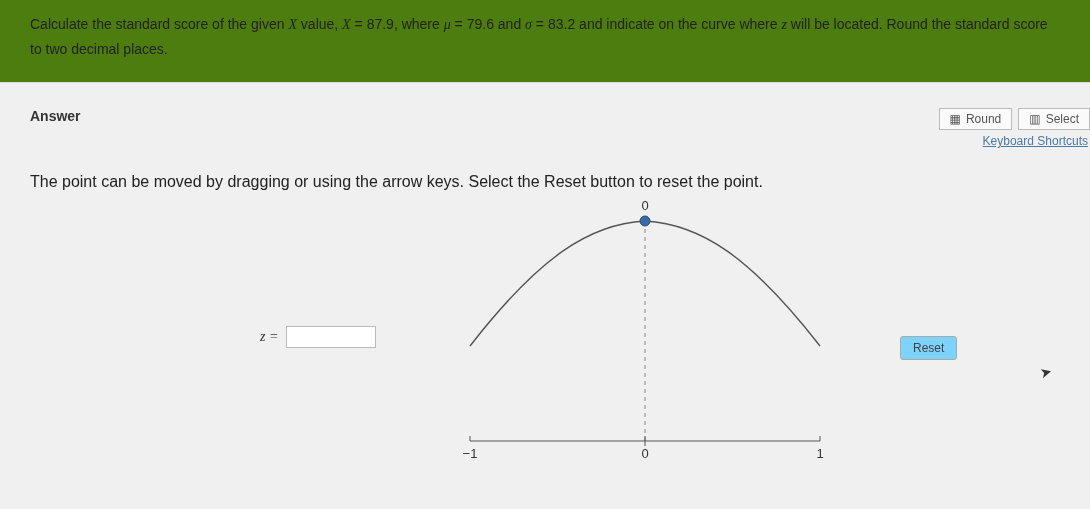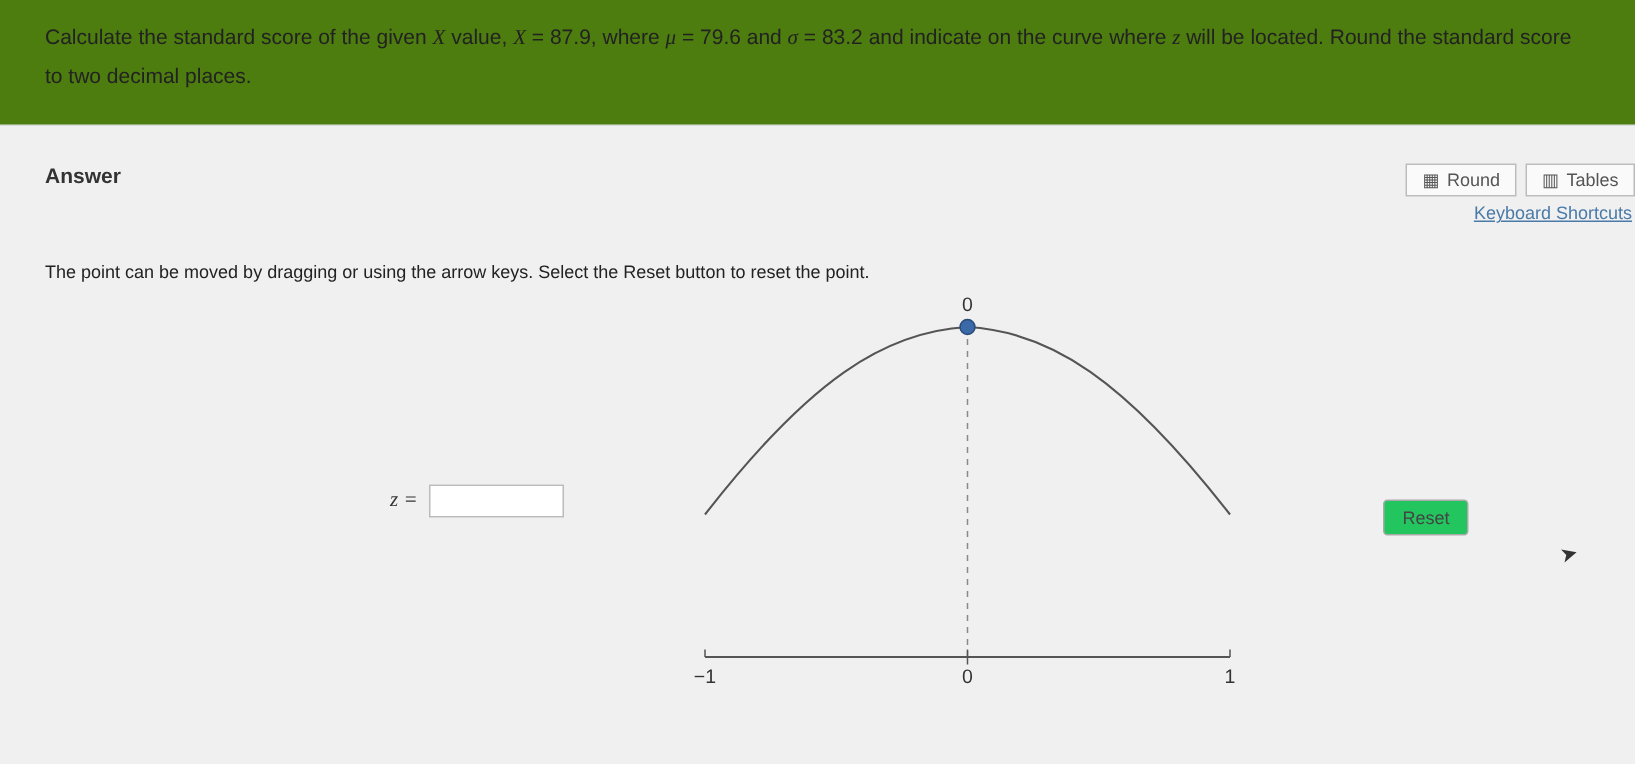--- a/index.html
+++ b/index.html
@@ -32,21 +32,21 @@
       border: 1px solid #bbb;
       background: #fafafa;
       padding: 3px 10px;
       font-size: 12px;
       color: #555;
       display: flex; align-items: center; gap: 5px;
       cursor: pointer;
     }
     .tool-icon { display: inline-block; }
     .kb-link { font-size: 12px; color: #4a7aa8; cursor: pointer; margin-right: 2px; text-decoration: underline; }
-    .instruction { padding: 15px 0 5px 30px; font-size: 12px; color: #222; }
+    .instruction { padding: 15px 0 5px 30px; font-size: 16px; color: #222; }
     .workspace {
       position: relative;
       height: 290px;
       margin: 0 30px;
     }
     .z-input-group {
       position: absolute;
       left: 230px;
       top: 130px;
       display: flex; align-items: center; gap: 8px;
@@ -75,27 +75,26 @@
     .curve { stroke: #555; stroke-width: 1.4; fill: none; }
     .axis { stroke: #555; stroke-width: 1.2; }
     .centerline { stroke: #888; stroke-width: 1; stroke-dasharray: 4 4; }
     .tick { stroke: #555; stroke-width: 1; }
     .point { fill: #3a6aa8; stroke: #2a4a78; stroke-width: 1; cursor: move; }
     .reset-btn {
       position: absolute;
       left: 870px;
       top: 140px;
       border: 1px solid #aaa;
-      background: #22c55e;
+      background: #7dd3fc;
       padding: 4px 12px;
       font-size: 12px;
       color: #444;
       border-radius: 3px;
       cursor: pointer;
-      margin-left: 22px;
     }
     .cursor-icon {
       position: absolute;
       left: 1010px;
       top: 168px;
       font-size: 14px;
       color: #333;
       transform: rotate(-15deg);
       pointer-events: none;
     }
@@ -112,21 +111,21 @@
 <div class="answer-header">
   <div class="answer-title">Answer</div>
   <div class="tools">
     <div class="tool-row">
       <button class="tool-btn">
         <span class="tool-icon">▦</span>
         <span>Round</span>
       </button>
       <button class="tool-btn">
         <span class="tool-icon">▥</span>
-        <span>Tables</span>
+        <span>Select</span>
       </button>
     </div>
     <span class="kb-link">Keyboard Shortcuts</span>
   </div>
 </div>
 
 <div class="instruction">The point can be moved by dragging or using the arrow keys. Select the Reset button to reset the point.</div>
 
 <div class="workspace">
 

